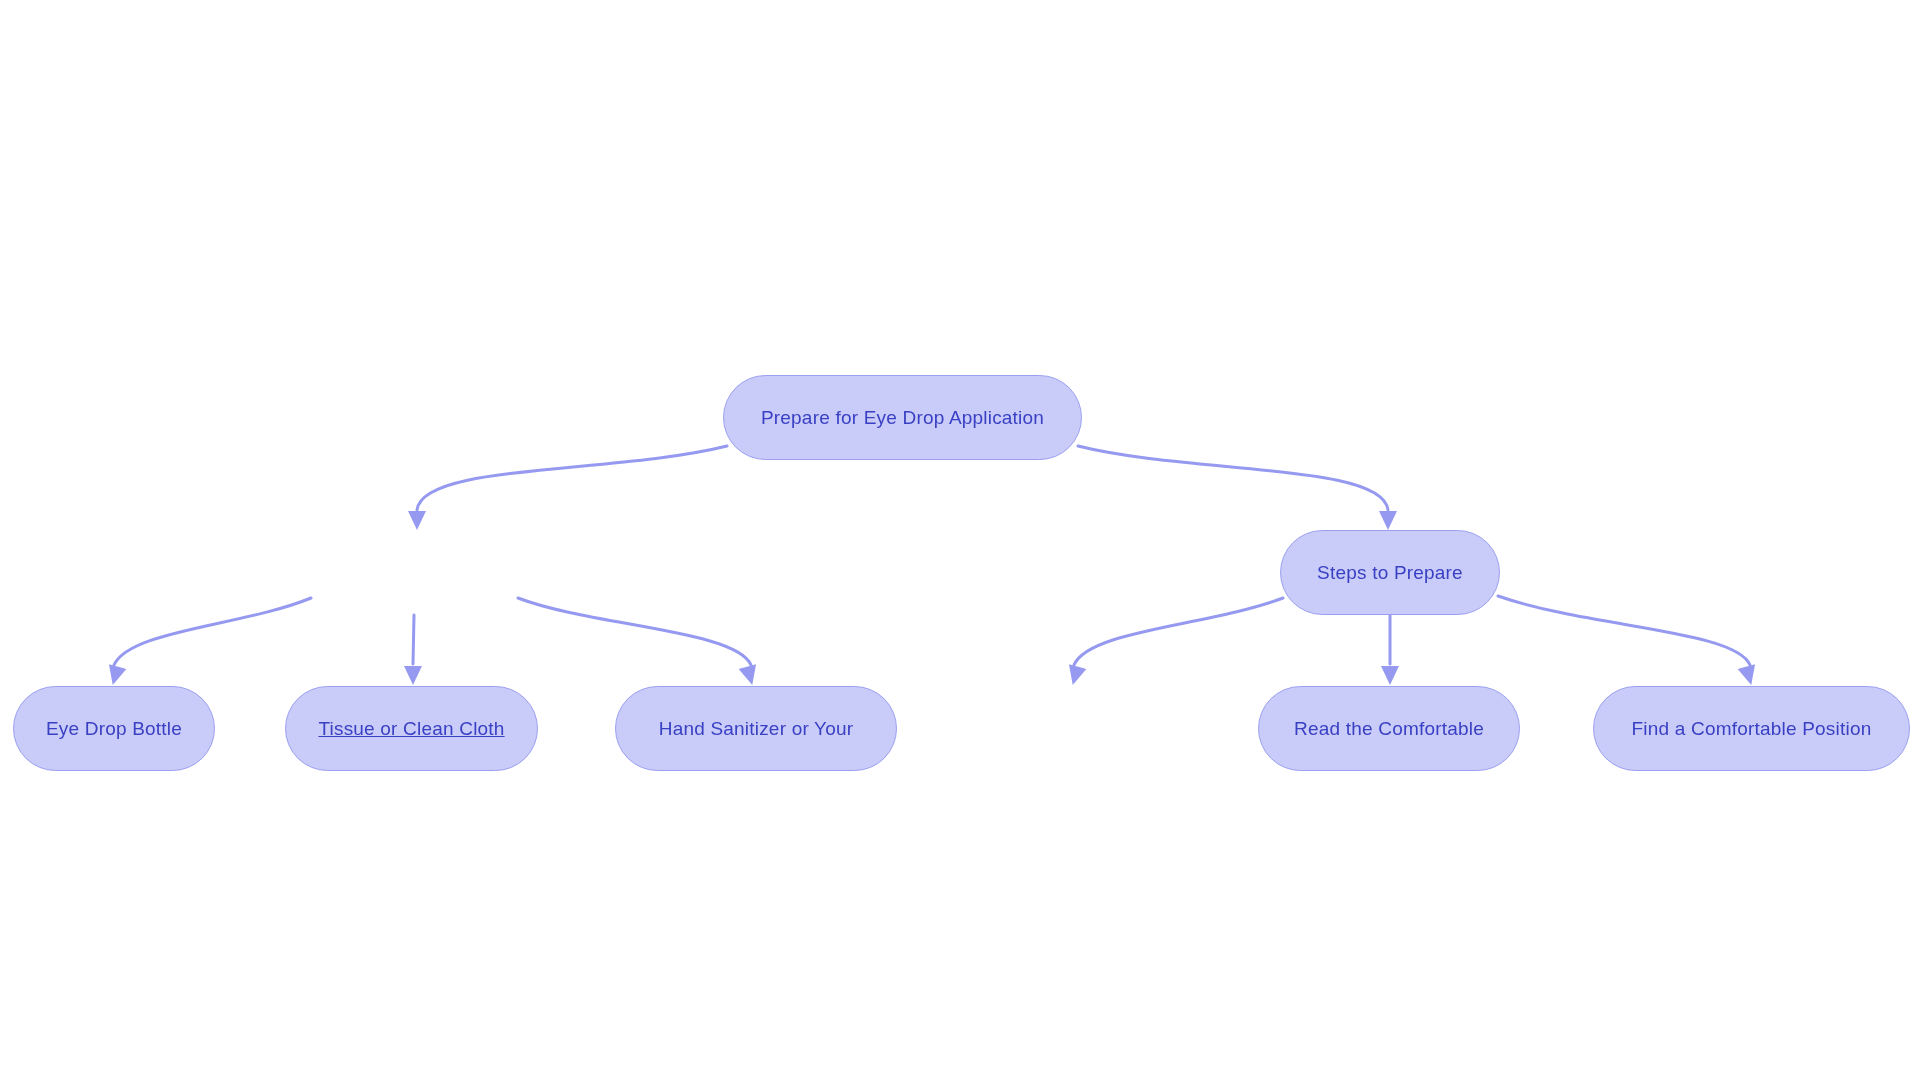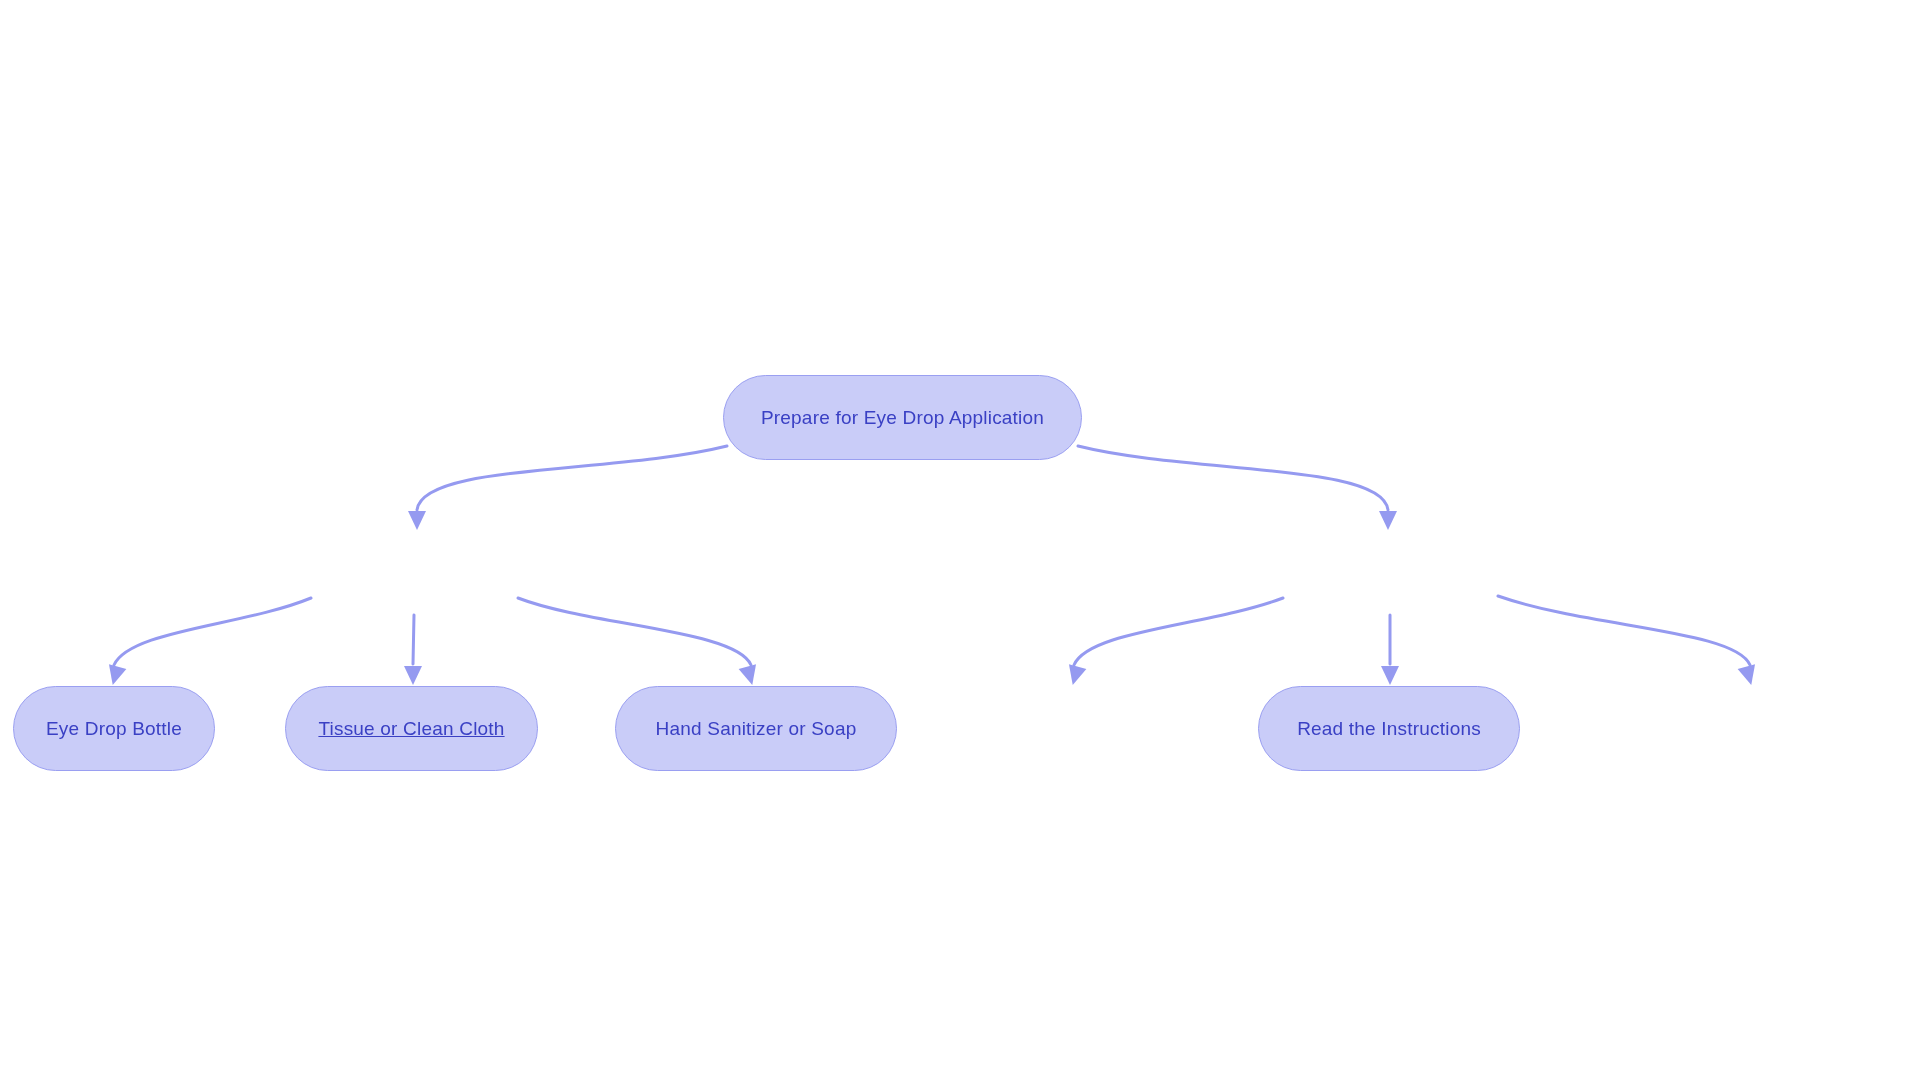--- a/index.html
+++ b/index.html
@@ -75,32 +75,38 @@
       <polygon points="1381,633 1399,633 1390,652"></polygon>
       <polygon points="1742,633 1760,633 1751,652" transform="rotate(-15,1751,651)"></polygon>
     </g>
   </svg>
 
   <div class="node n-root">
     <span>Prepare for Eye Drop Application</span>
   </div>
 
 
+  <div class="node n-steps">
+    <span>Steps to Prepare</span>
+  </div>
 
   <div class="node n-eyedrop">
     <span>Eye Drop Bottle</span>
   </div>
 
   <div class="node n-tissue">
     <span>Tissue or Clean Cloth</span>
   </div>
 
   <div class="node n-sanitizer">
-    <span>Hand Sanitizer or Soap</span>
+    <span>Hand Sanitizer or Your</span>
   </div>
 
 
   <div class="node n-read">
-    <span>Read the Instructions</span>
+    <span>Read the Comfortable</span>
   </div>
 
+  <div class="node n-find">
+    <span>Find a Comfortable Position</span>
+  </div>
 
 </div>
 
 </body></html>

